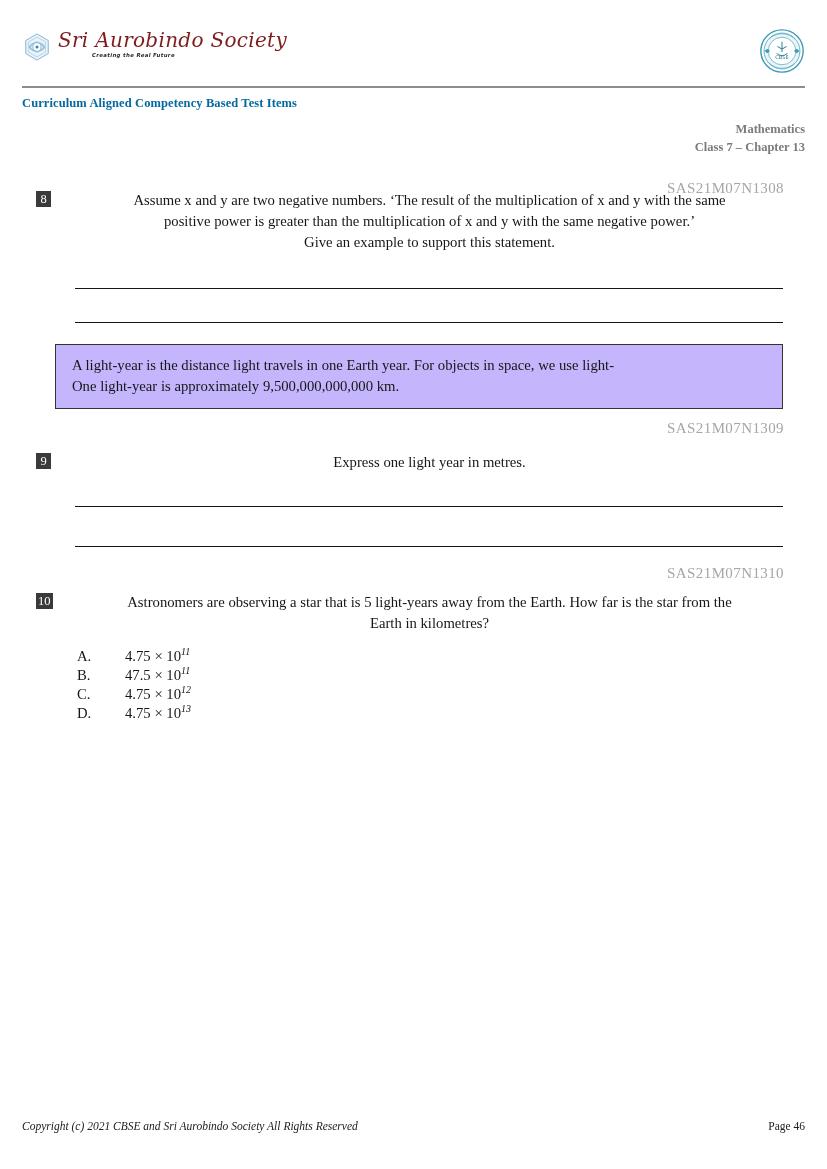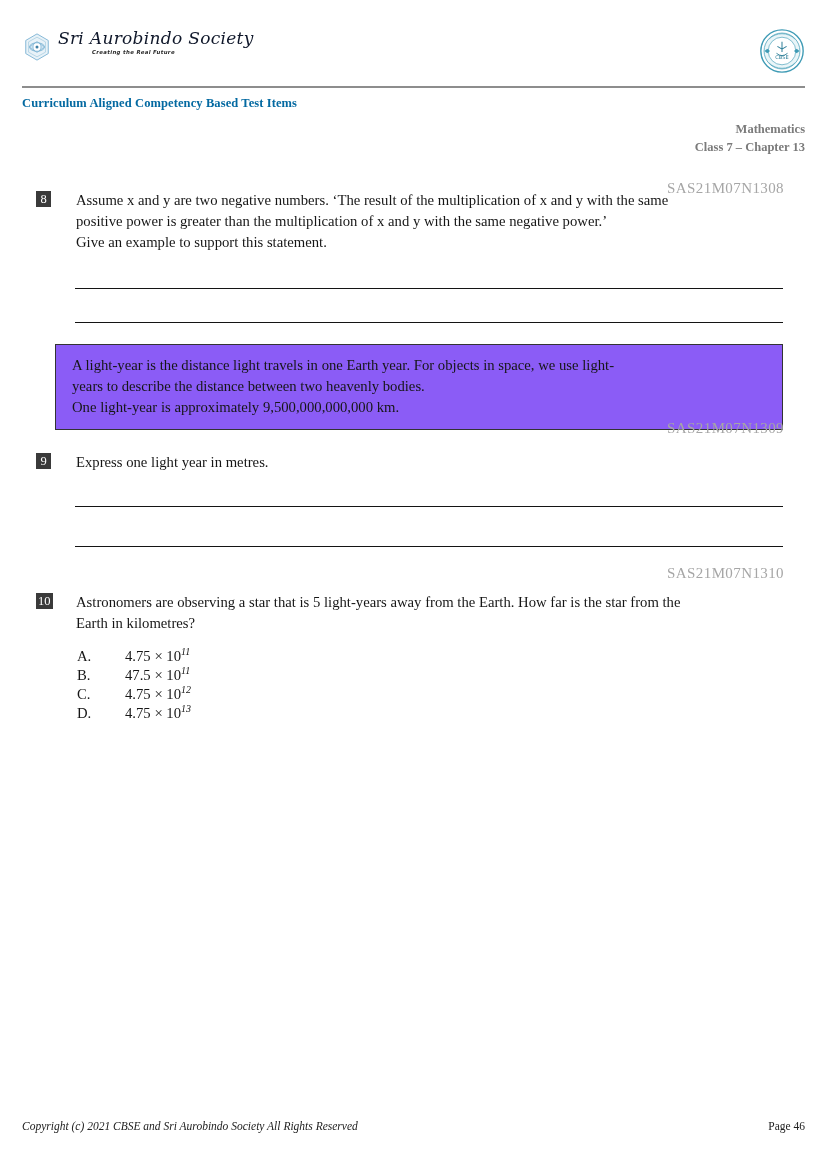--- a/index.html
+++ b/index.html
@@ -46,22 +46,22 @@
     margin-top: 2px;
   }
   .brand-text {
     display: flex;
     flex-direction: column;
     line-height: 1;
   }
   .brand-wordmark {
     font-family: "DejaVu Serif", serif;
     font-style: italic;
-    font-size: 17px;
-    color: #0f172a;
+    font-size: 20px;
+    color: #7f1d1d;
     letter-spacing: 0.3px;
     white-space: nowrap;
     text-align: right;
   }
   .brand-tagline {
     margin-top: 3px;
     margin-left: 34px;
     font-family: "DejaVu Sans", sans-serif;
     font-style: italic;
     font-size: 5.4px;
@@ -142,21 +142,21 @@
     line-height: 16px;
     text-align: center;
     box-sizing: border-box;
   }
   .qbody {
     margin-left: 40px;
     font-family: "Liberation Serif", serif;
     font-size: 14.7px;
     line-height: 1.42;
     color: #161616;
-    text-align: left;
+    text-align: center;
   }
   .qbody .line-tight {
     display: block;
   }
 
   
   .answer-line {
     position: absolute;
     left: 75px;
     width: 708px;
@@ -165,21 +165,21 @@
   }
 
   
   .info-box {
     position: absolute;
     left: 55px;
     width: 728px;
     border: 1.4px solid #333333;
     box-sizing: border-box;
     padding: 10px 14px 11px 16px;
-    background: #8b5cf6;
+    background: #c4b5fd;
   }
   .info-box p {
     margin: 0;
     font-family: "Liberation Serif", serif;
     font-size: 14.7px;
     line-height: 1.43;
     color: #161616;
   }
 
   
@@ -278,21 +278,20 @@
       <span class="line-tight">positive power is greater than the multiplication of x and y with the same negative power.’</span>
       <span class="line-tight">Give an example to support this statement.</span>
     </div>
   </div>
 
   <div class="answer-line" style="top:288px;"></div>
   <div class="answer-line" style="top:322px;"></div>
 
   <div class="info-box" style="top:344px;">
     <p>A light-year is the distance light travels in one Earth year. For objects in space, we use light-</p>
-    <p>years to describe the distance between two heavenly bodies.</p>
     <p>One light-year is approximately 9,500,000,000,000 km.</p>
   </div>
 
   <div class="item-code" style="top:420px;">SAS21M07N1309</div>
 
   <div class="question" style="top:452px;">
     <span class="qnum">9</span>
     <div class="qbody">
       <span class="line-tight">Express one light year in metres.</span>
     </div>

